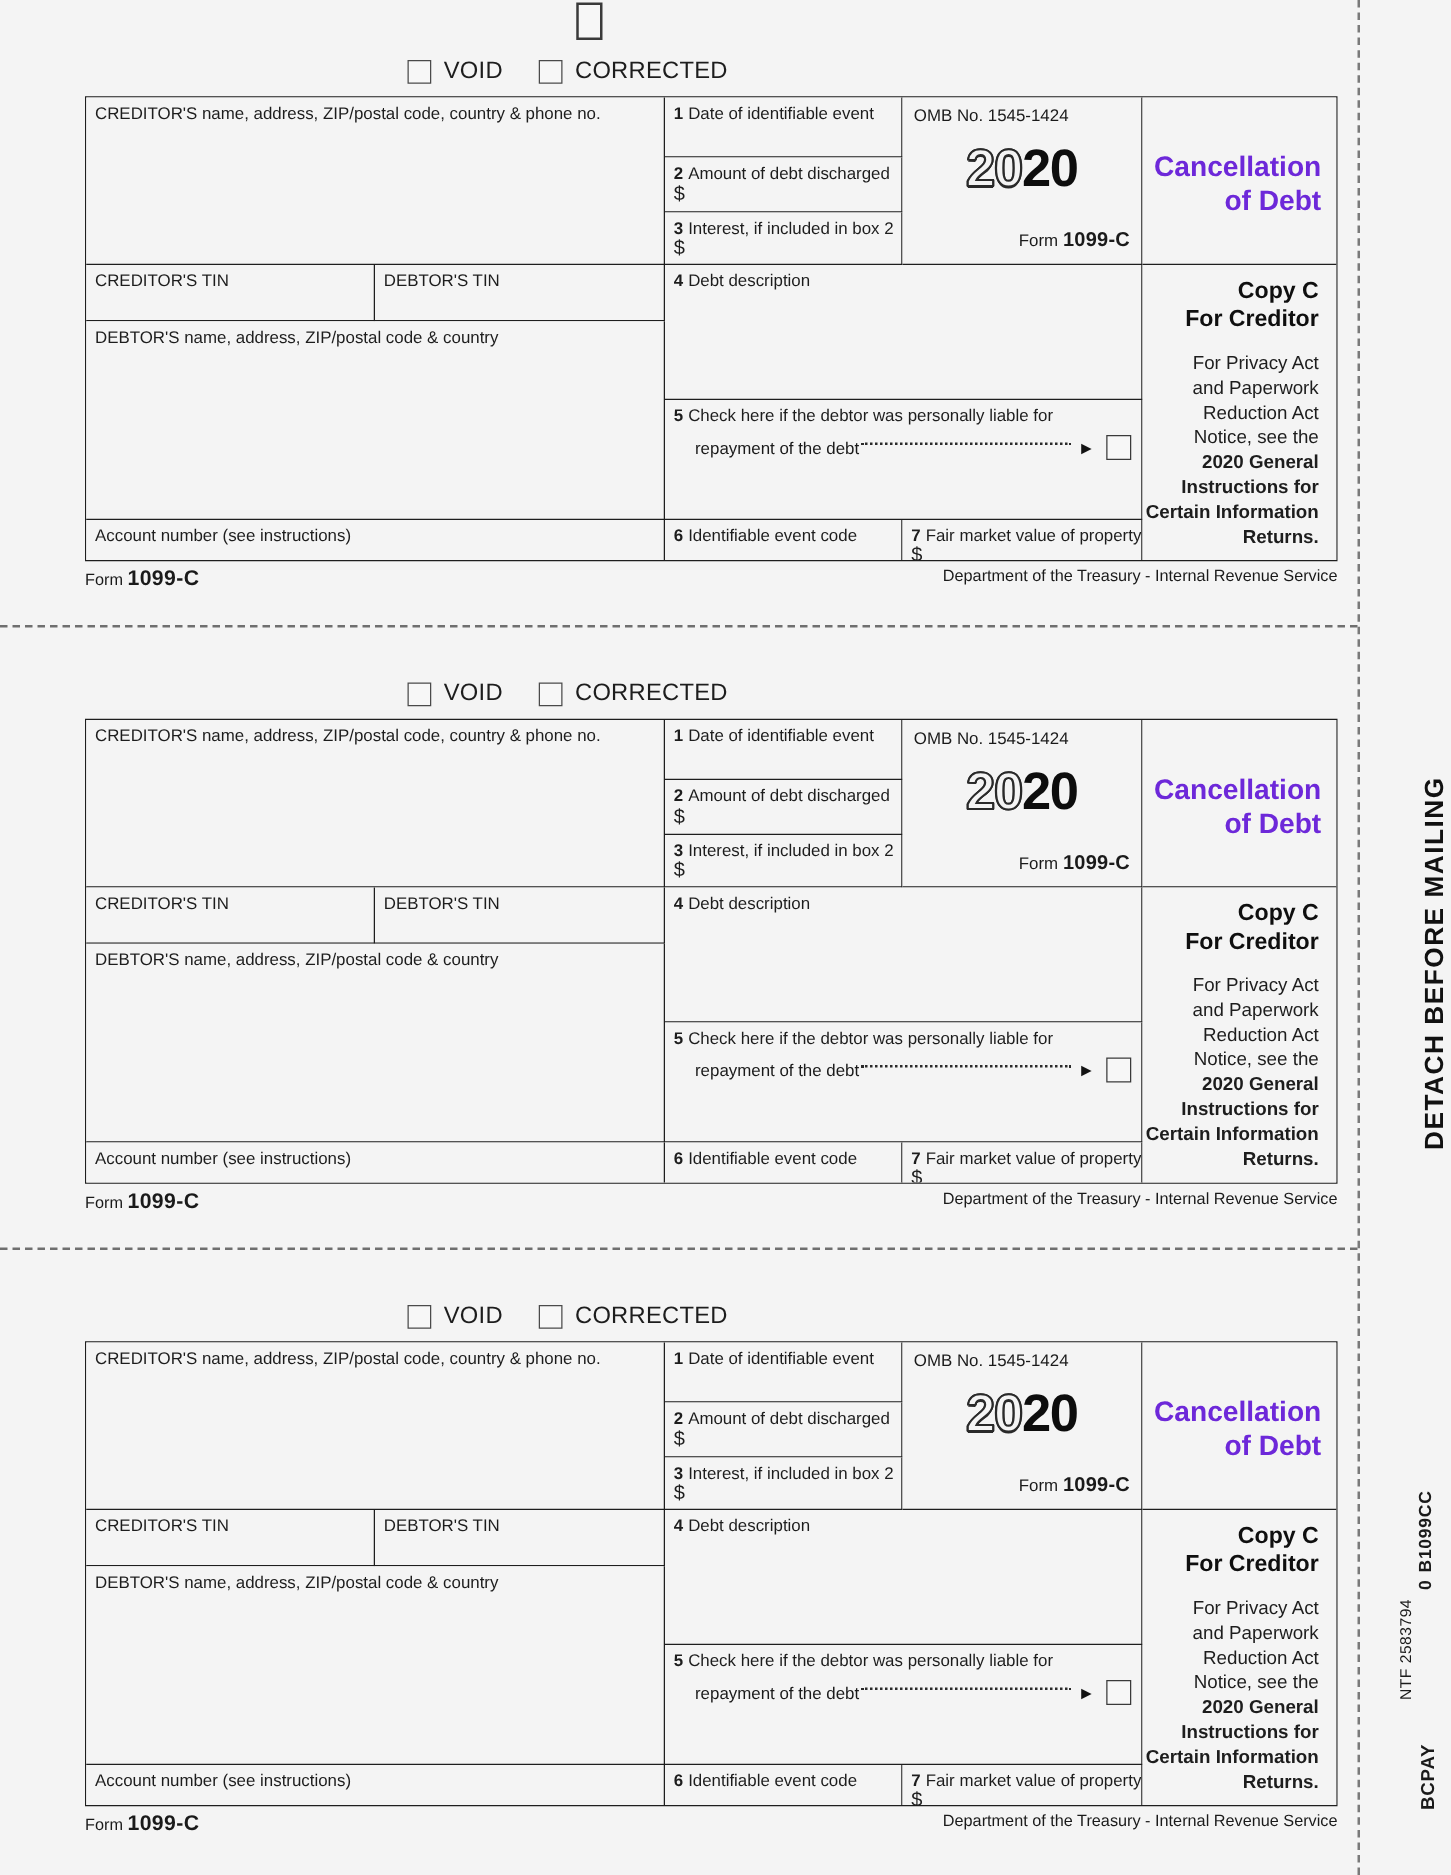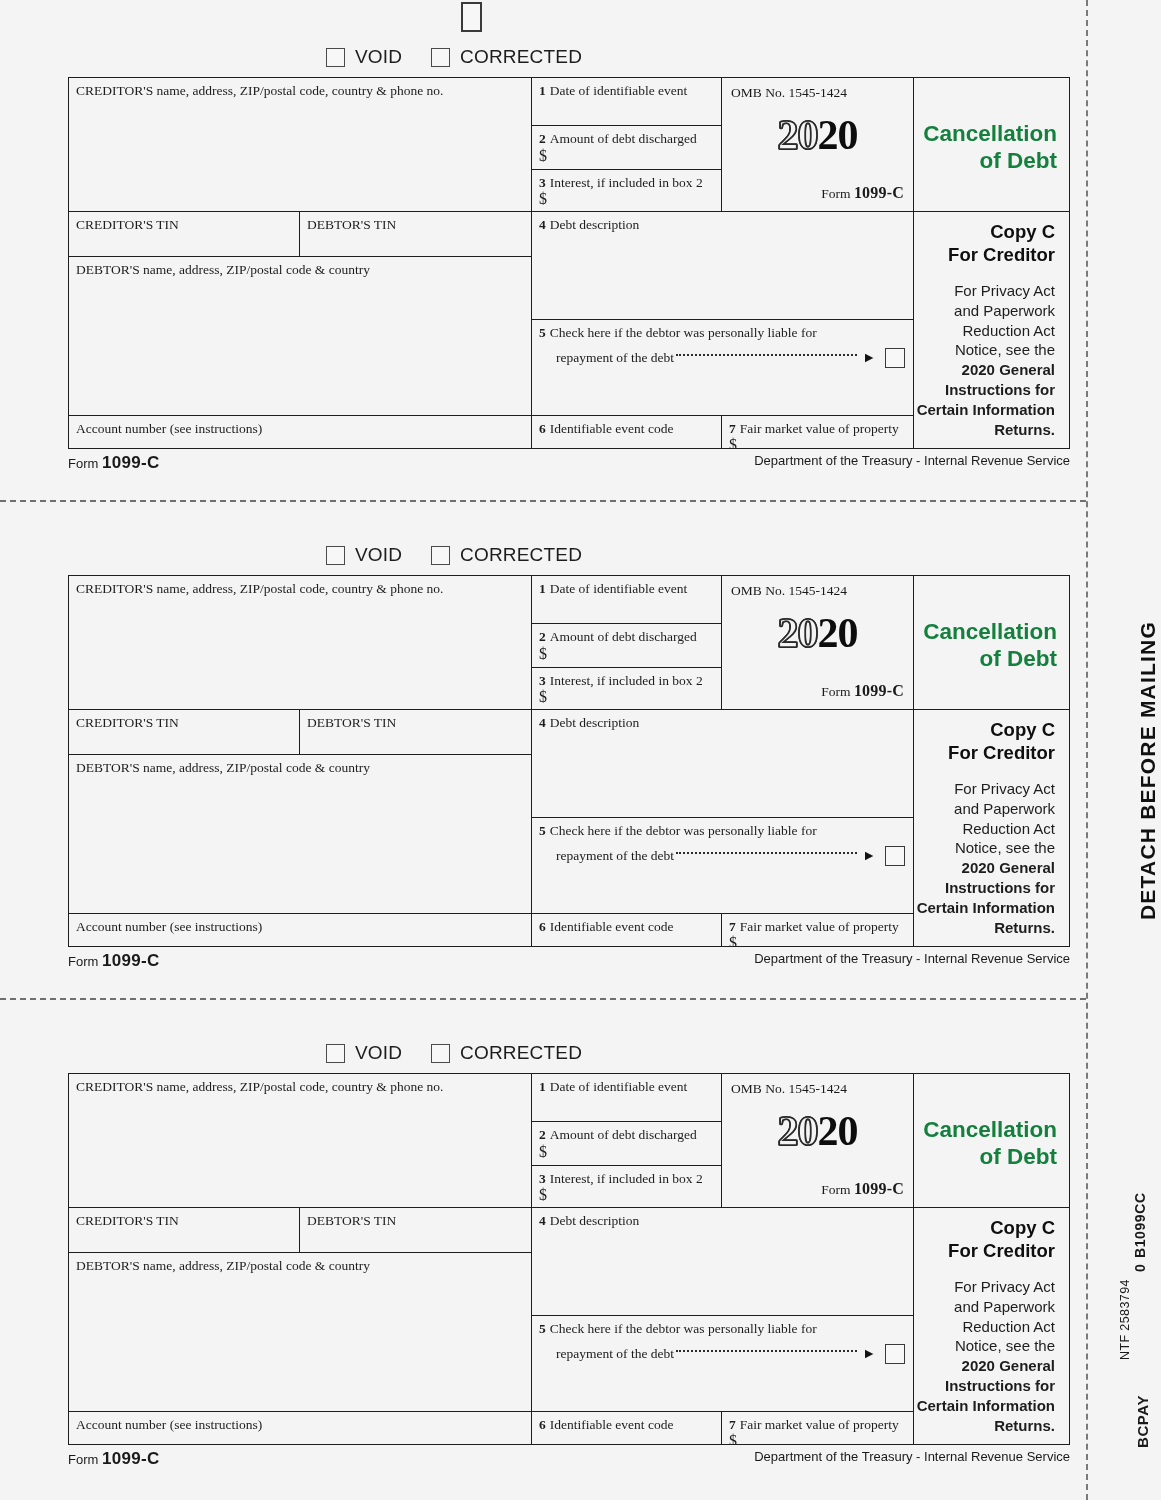--- a/index.html
+++ b/index.html
@@ -143,21 +143,21 @@
     background: #f4f4f4;
   }
 
   .cell {
     position: absolute;
     box-sizing: border-box;
     background: #f4f4f4;
     overflow: hidden;
   }
   .bb { border-bottom: 1.6px solid #1e1e1e; }
-  .br { border-right: 1.6px solid #1e1e1e; font-family: Liberation Serif, serif; }
+  .br { border-right: 1.6px solid #1e1e1e; }
 
   .cap {
     font-size: 13.5px;
     color: #1d1d1d;
     line-height: 1.25;
     padding: 5px 0 0 7px;
     white-space: nowrap;
   }
   .cap .num {
     font-weight: bold;
@@ -203,21 +203,21 @@
   .form-line b { font-size: 16px; letter-spacing: 0.2px; }
 
   
   .title-block {
     position: absolute;
     right: 12px;
     text-align: right;
     font-size: 22.5px;
     font-weight: bold;
     line-height: 1.22;
-    color: #15803d;
+    color: #6d28d9;
   }
 
   
   .copyc-head {
     position: absolute;
     left: 0; right: 14px;
     text-align: right;
     font-size: 18.5px;
     font-weight: bold;
     line-height: 1.25;

